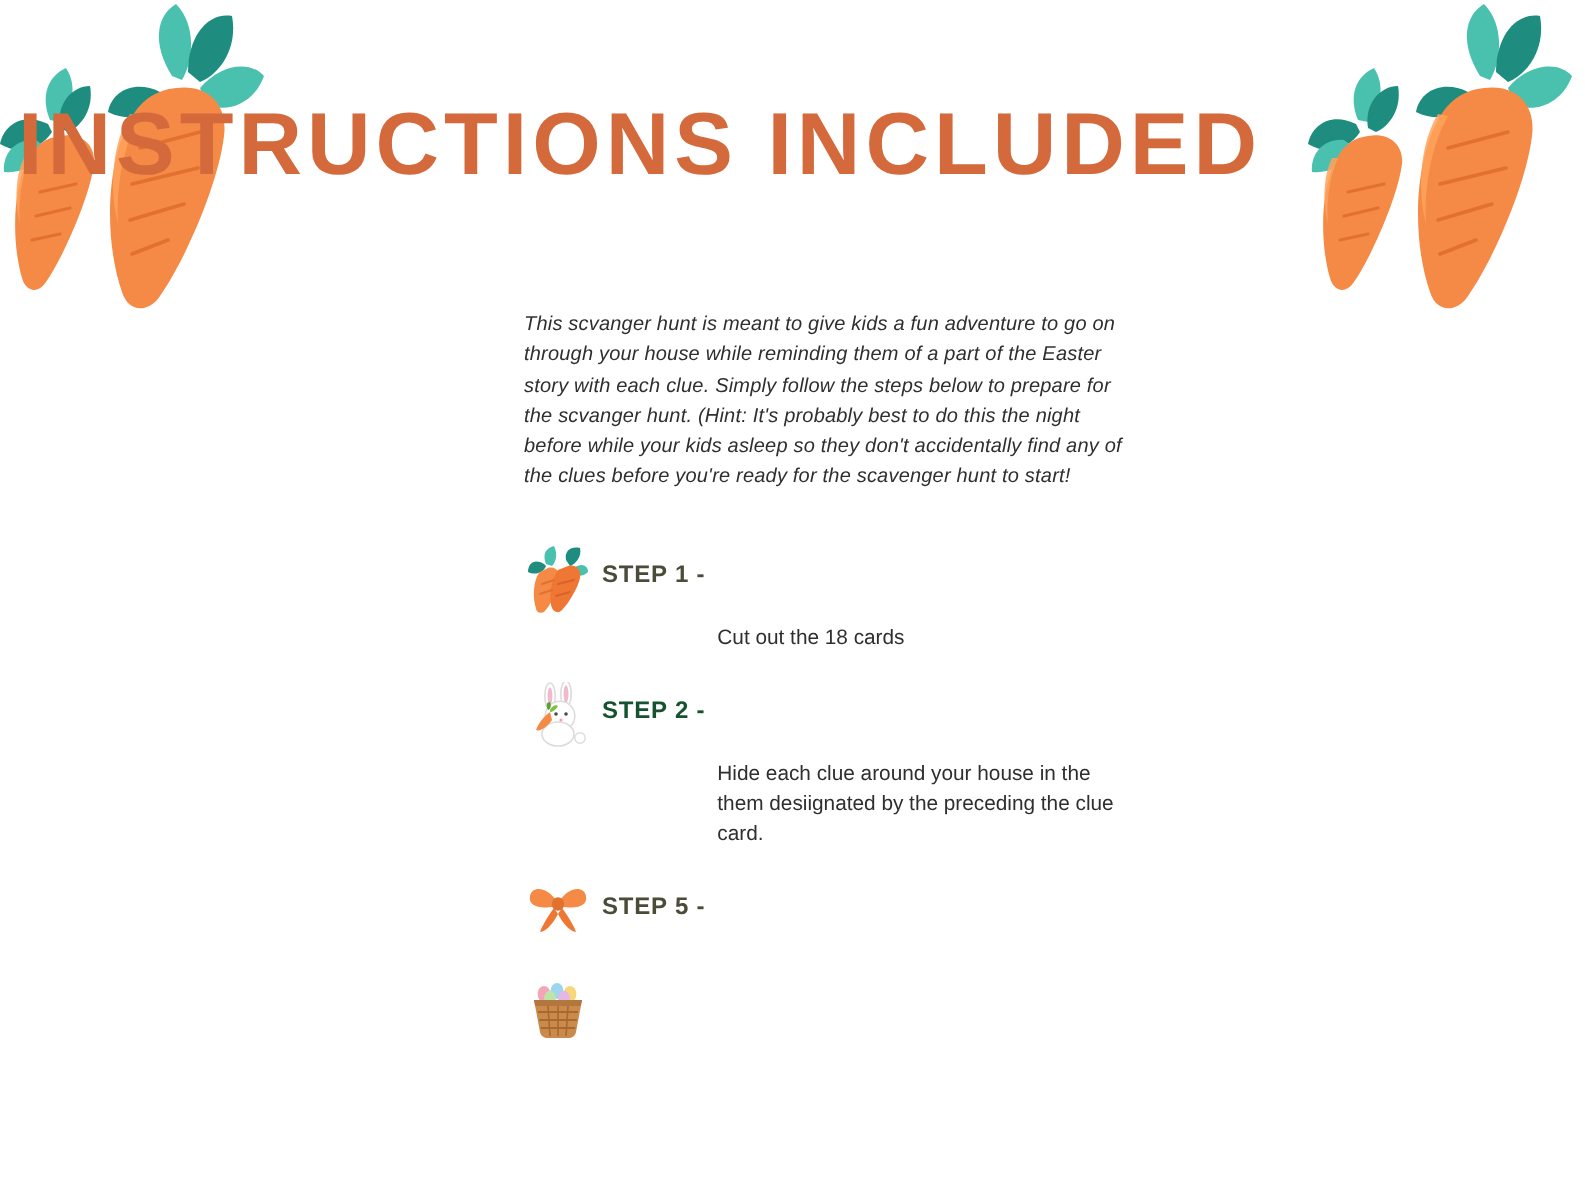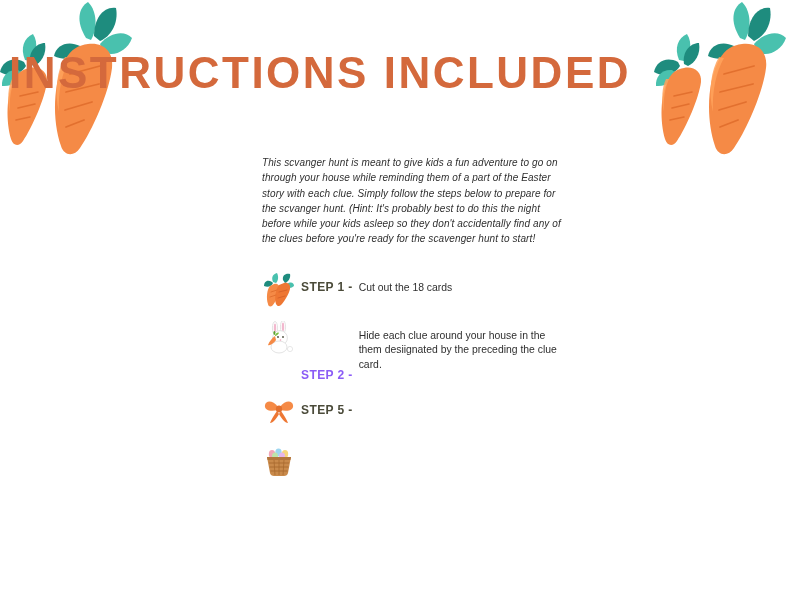--- a/index.html
+++ b/index.html
@@ -101,28 +101,29 @@
     padding-top: 7px;
   }
   .step-label {
     font-size: 12px;
     font-weight: bold;
     letter-spacing: 0.4px;
     white-space: nowrap;
     margin-right: 6px;
   }
   .step-label.olive  { color: #4B4B3A; }
-  .step-label.orange { color: #8b5cf6; margin-top: 40px; }
+  .step-label.orange { color: #14532d; }
 
   .step-text {
     font-size: 10.4px;
     line-height: 14.6px;
     color: #2f2f2f;
     max-width: 212px;
     padding-top: 1px;
+    margin-top: 32px;
   }
 </style>
 </head>
 <body>
 
 <div class="page">
 
   <div class="carrot-cluster left">
     <svg width="150" height="160" viewBox="0 0 150 160" xmlns="http://www.w3.org/2000/svg">
 

